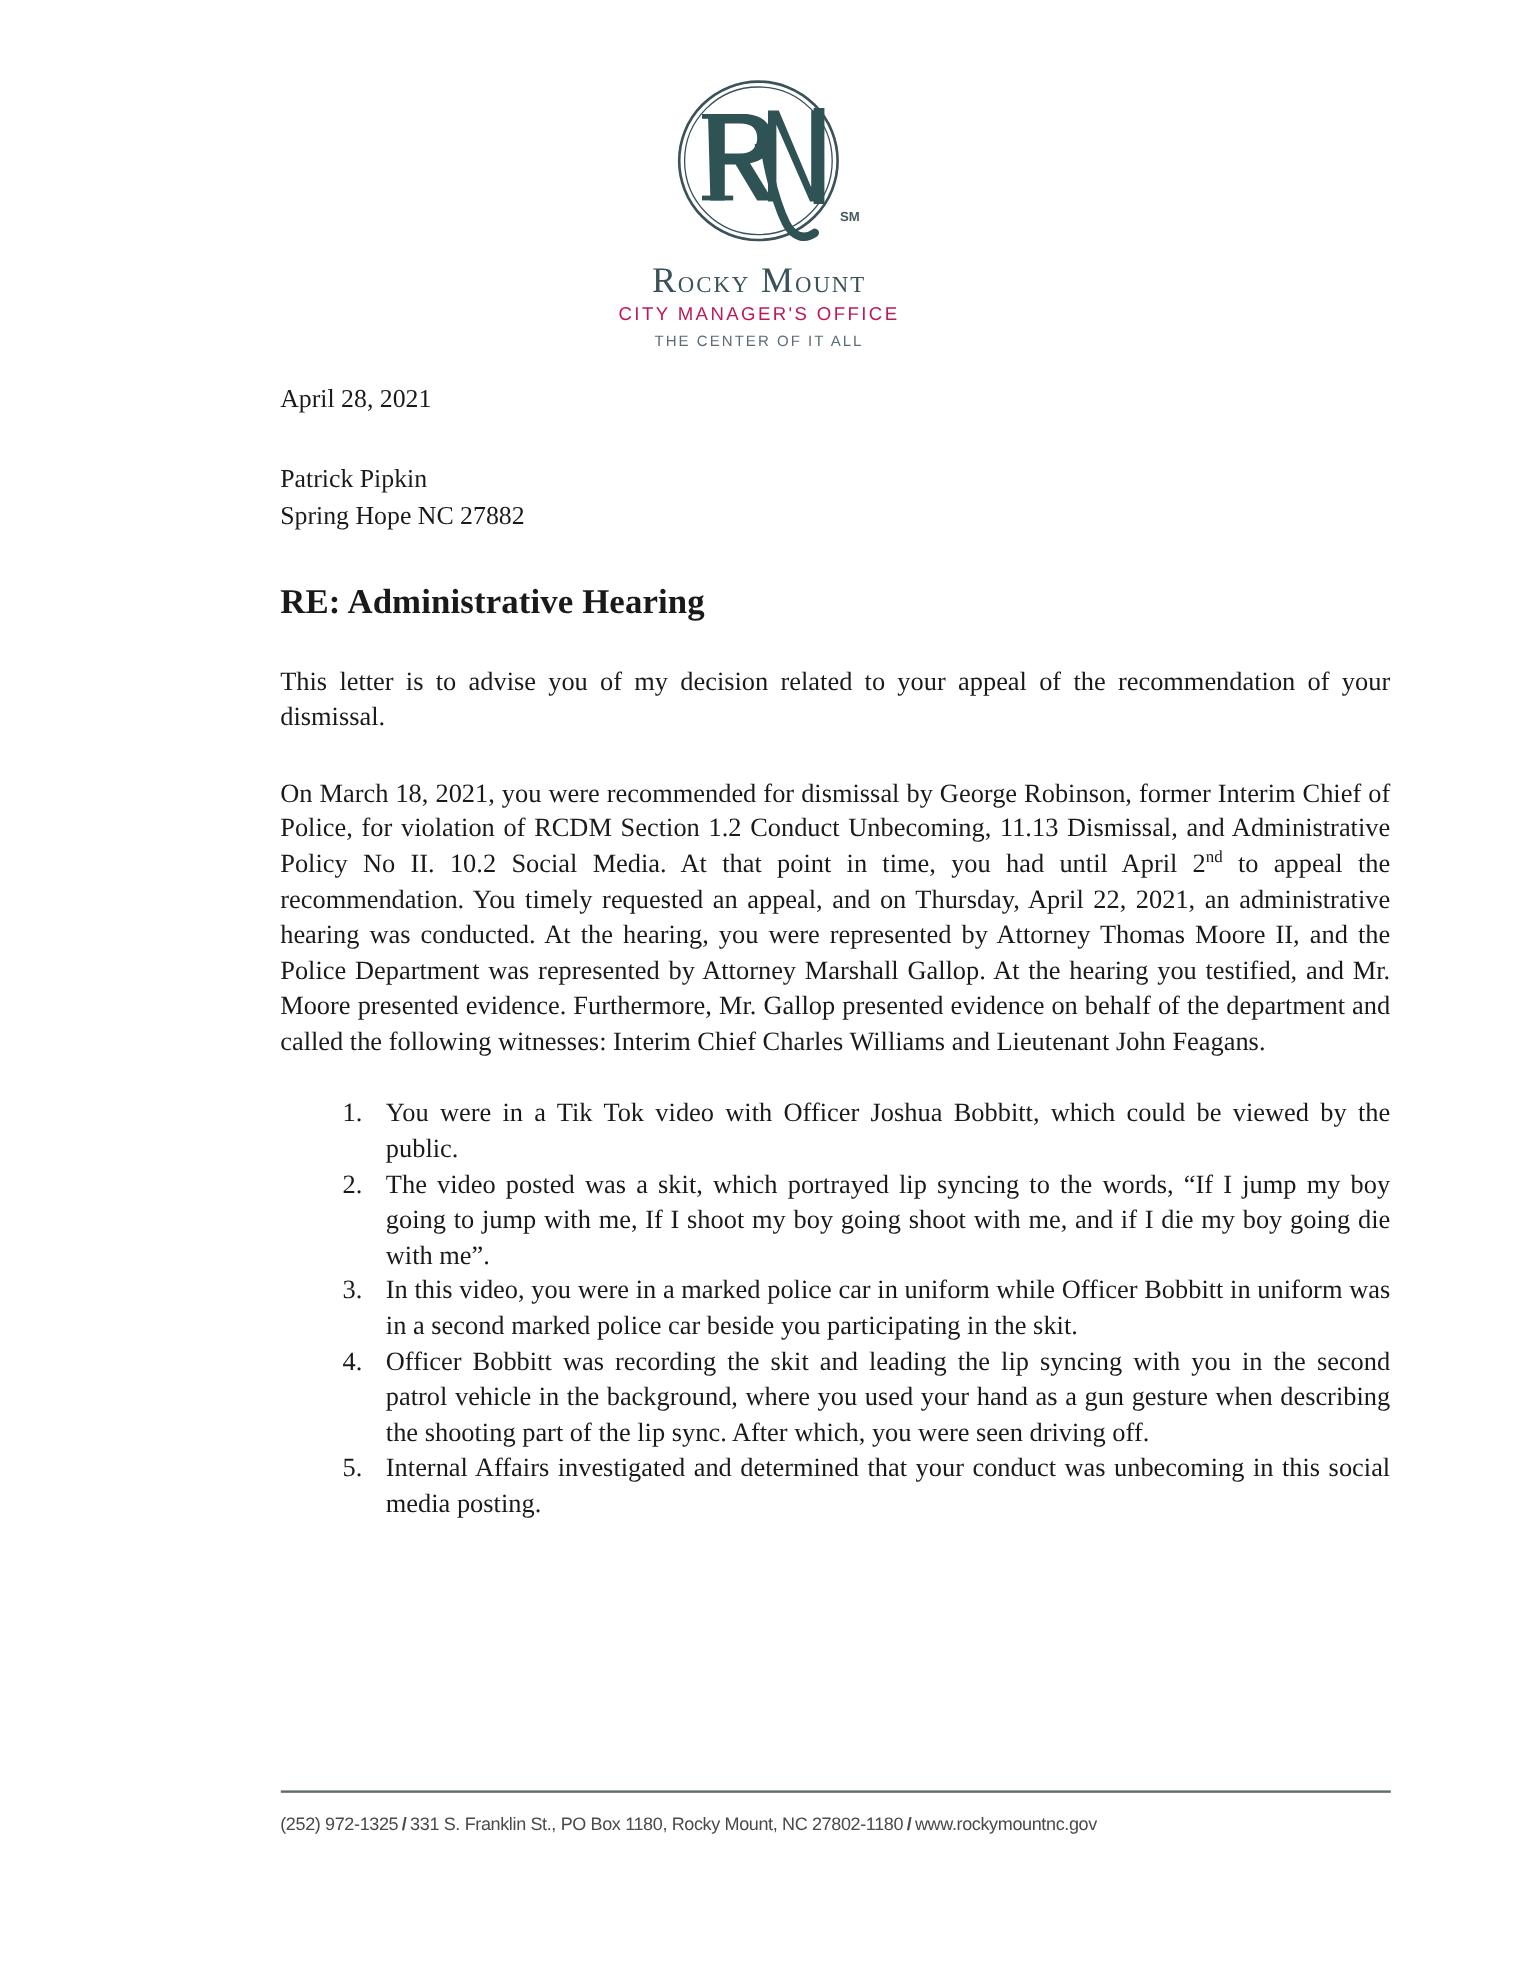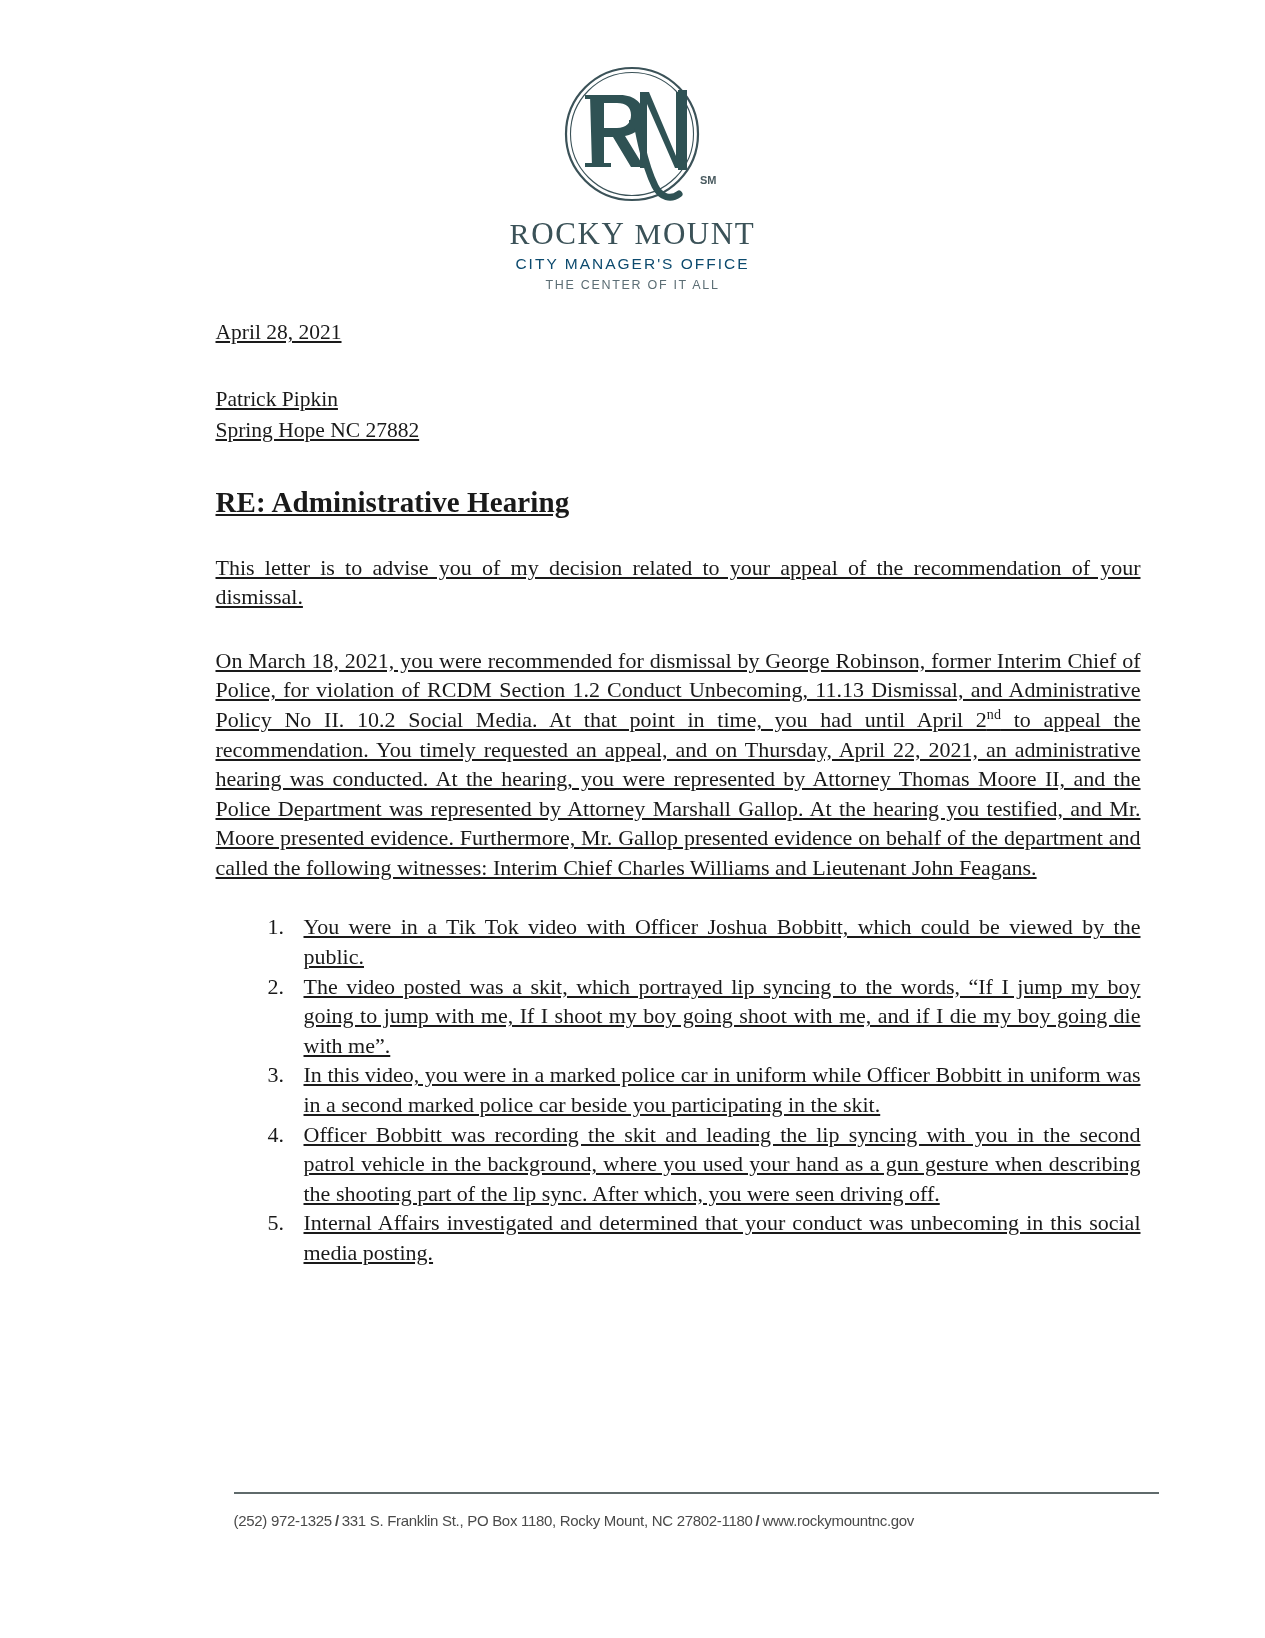--- a/index.html
+++ b/index.html
@@ -38,45 +38,44 @@
   .brand-name {
     font-family: "Liberation Serif", "DejaVu Serif", serif;
     color: #3b5258;
     font-size: 30px;
     letter-spacing: 1.6px;
     line-height: 1.05;
     margin-top: 6px;
     white-space: nowrap;
   }
   .brand-name .cap { font-size: 30px; }
-  .brand-name .small { font-size: 31px; }
+  .brand-name .small { font-size: 19px; }
   .brand-sub {
     font-family: "Liberation Sans", "DejaVu Sans", sans-serif;
-    color: #0c4a6e;
+    color: #be185d;
     font-size: 15.5px;
     letter-spacing: 2.0px;
     margin-top: 4px;
     white-space: nowrap;
   }
   .brand-tag {
     font-family: "Liberation Sans", "DejaVu Sans", sans-serif;
     color: #5b6d74;
     font-size: 12.5px;
     letter-spacing: 1.7px;
     margin-top: 5px;
     white-space: nowrap;
   }
 
   
   .content {
     position: absolute;
-    left: 128px;
+    left: 146px;
     top: 322px;
     width: 925px;
-    text-decoration: underline;
   }
   .date-line {
     font-size: 21.5px;
     line-height: 1.0;
   }
   .addr {
     margin-top: 40px;
     font-size: 21.5px;
     line-height: 1.47;
   }

